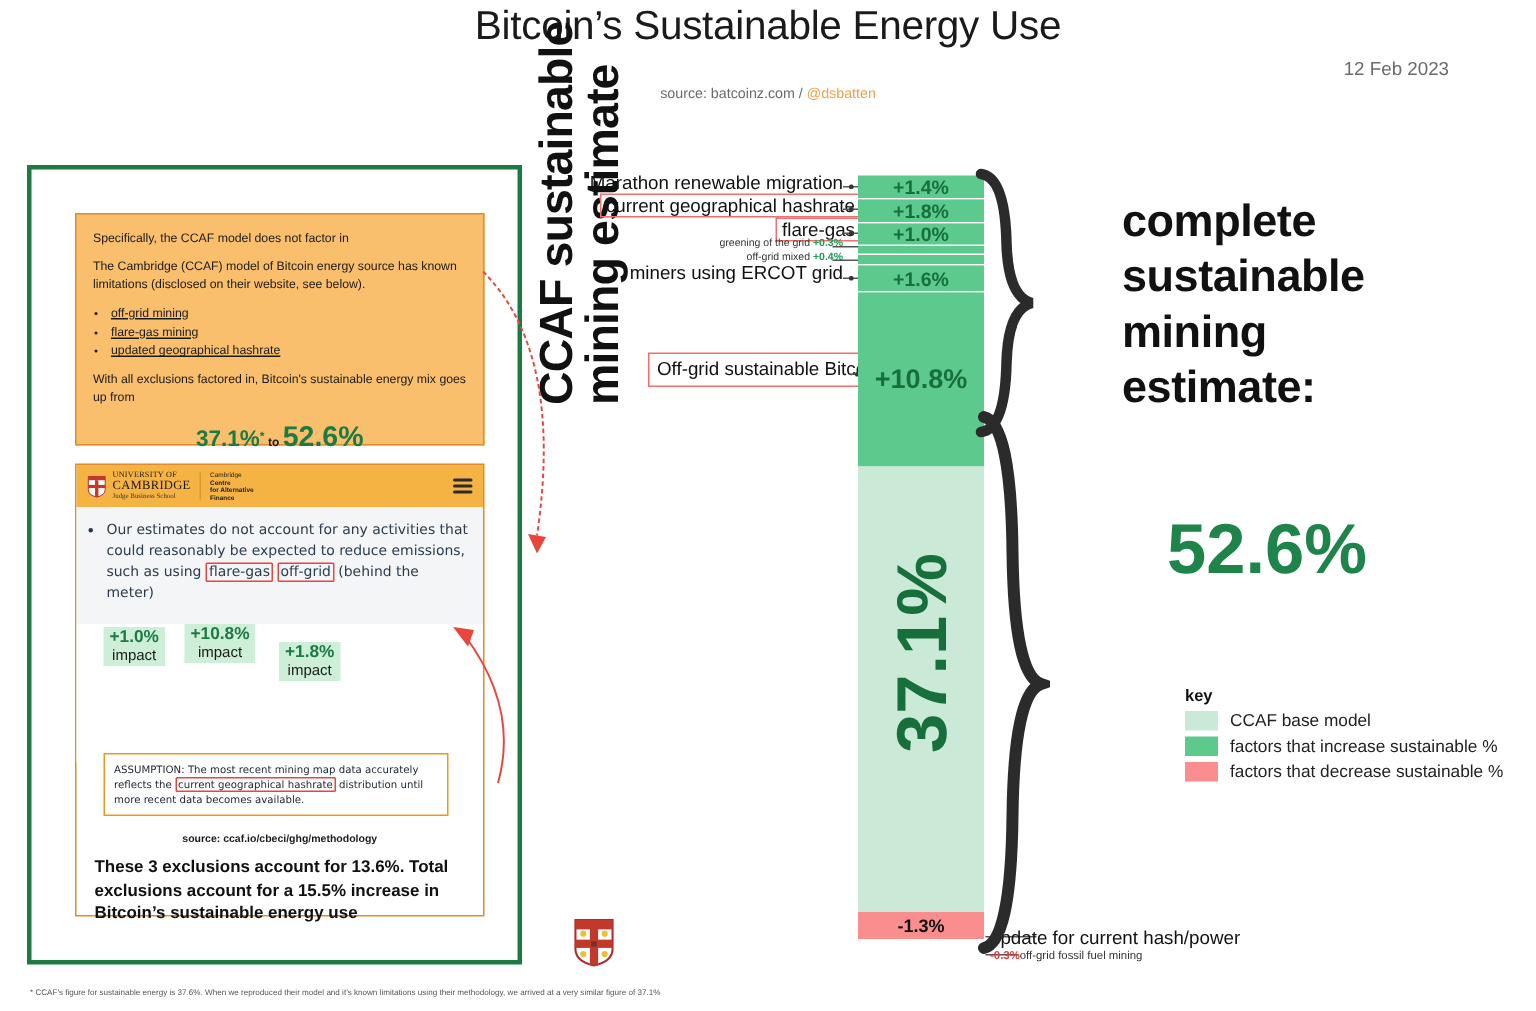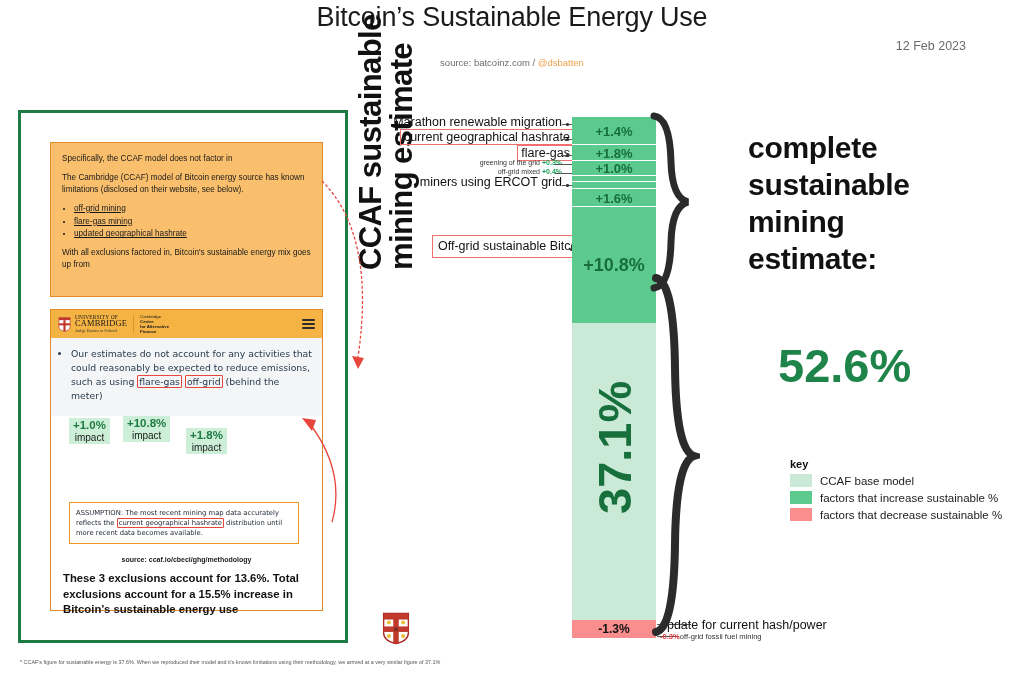--- a/index.html
+++ b/index.html
@@ -222,20 +222,25 @@
 
   <div class="orange-box">
     <p>Specifically, the CCAF model does not factor in</p>
     <p>The Cambridge (CCAF) model of Bitcoin energy source has known limitations (disclosed on their website, see below).</p>
     <ul>
       <li>off-grid mining</li>
       <li>flare-gas mining</li>
       <li>updated geographical hashrate</li>
     </ul>
     <p>With all exclusions factored in, Bitcoin's sustainable energy mix goes up from</p>
+    <div class="pct-line">
+      <span class="small">37.1%</span><span class="star">*</span>
+      <span class="to">to</span>
+      <span class="big">52.6%</span>
+    </div>
   </div>
 
   <div class="cam-card">
     <div class="cam-header">
       <svg class="crest" viewBox="0 0 20 24">
         <path d="M1 1 H19 V15 Q19 21 10 23 Q1 21 1 15 Z" fill="#fff" stroke="#b02a2a" stroke-width="1"></path>
         <rect x="1" y="1" width="18" height="4" fill="#c0392b"></rect>
         <rect x="8.2" y="5" width="3.6" height="18" fill="#c0392b"></rect>
         <rect x="1" y="10" width="18" height="3.4" fill="#c0392b"></rect>
       </svg>
@@ -323,21 +328,21 @@
 <div class="anno" style="right:462px; top:175px;">miners using ERCOT grid</div>
 <div class="leader" style="left:562px; top:185px; width:10px;"></div>
 <div class="leader-dot" style="left:566px; top:184px;"></div>
 
 <div id="callout-offgrid">Off-grid sustainable
 Bitcoin mining</div>
 <div class="leader" style="left:566px; top:249px; width:8px;"></div>
 <div class="leader-dot" style="left:570px; top:248px;"></div>
 
 <div id="bar-column">
-  <div class="seg seg-inc" style="height:28px;text-decoration:underline;">
+  <div class="seg seg-inc" style="height:16px;text-decoration:underline;">
     <div class="val" style="font-size:13px;">+1.4%</div>
   </div>
   <div class="seg seg-inc" style="height:16px;">
     <div class="val" style="font-size:13px;">+1.8%</div>
   </div>
   <div class="seg seg-inc" style="height:15px;">
     <div class="val" style="font-size:13px;">+1.0%</div>
   </div>
   <div class="seg seg-inc" style="height:6px;"></div>
   <div class="seg seg-inc" style="height:7px;"></div>

